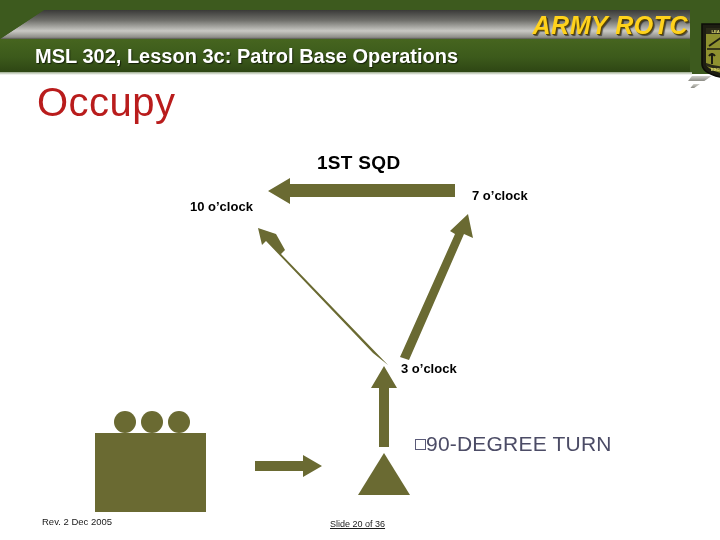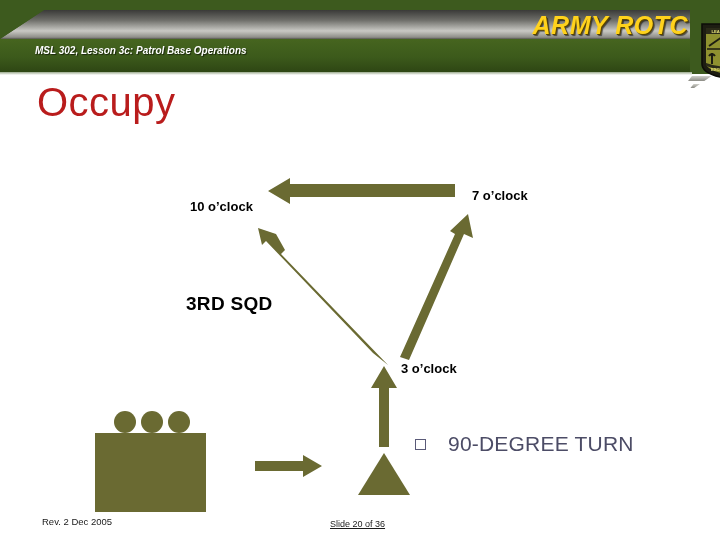--- a/index.html
+++ b/index.html
@@ -60,23 +60,22 @@
     font-style: italic;
     letter-spacing: 0.5px;
     color: #ffd21c;
     text-shadow: 1px 1px 0 #5a4600, 2px 2px 1px rgba(0,0,0,.55);
     font-family: "Liberation Sans", sans-serif;
     white-space: nowrap;
   }
   .lesson-title {
     position: absolute;
     left: 35px; top: 45px;
-    font-size: 10px;
-    font-weight: bold;
-    font-style: italic;
+    font-size: 20px;
+    font-weight: bold;
     color: #ffffff;
     text-shadow: 1px 1px 1px rgba(0,0,0,.6);
     white-space: nowrap;
   }
 
   
   .shield {
     position: absolute;
     right: 8px; top: 20px;
     width: 54px; height: 60px;
@@ -170,21 +169,20 @@
   .dot1 { left: 114px; }
   .dot2 { left: 141px; }
   .dot3 { left: 168px; }
 
   
   .legend {
     position: absolute;
     left: 415px; top: 432px;
     display: flex;
     align-items: center;
-    gap: 22px;
   }
   .legend-sq {
     width: 9px; height: 9px;
     border: 1.4px solid #5a5a78;
     background: transparent;
   }
   .legend-text {
     font-size: 21px;
     color: #4c4c66;
     font-family: "Liberation Sans", sans-serif;
@@ -265,21 +263,21 @@
       <polygon points="379,447 379,388 371,388 384,366 397,388 389,388 389,447" fill="#6a6a32"></polygon>
     </g>
 
     <polygon points="384,453 410,495 358,495" fill="#6a6a32"></polygon>
 
     <g>
       <polygon points="255,461 303,461 303,455 322,466 303,477 303,471 255,471" fill="#6a6a32"></polygon>
     </g>
   </svg>
 
-  <div class="lbl sqd lbl-3rd">3RD SQD</div>
+  <div class="lbl sqd lbl-1st">1ST SQD</div>
   <div class="lbl oclock lbl-10">10  o’clock</div>
   <div class="lbl oclock lbl-2">7  o’clock</div>
   <div class="lbl oclock lbl-6">3   o’clock</div>
 
   <div class="dot dot1"></div>
   <div class="dot dot2"></div>
   <div class="dot dot3"></div>
   <div class="block"></div>
 
   <div class="legend">

